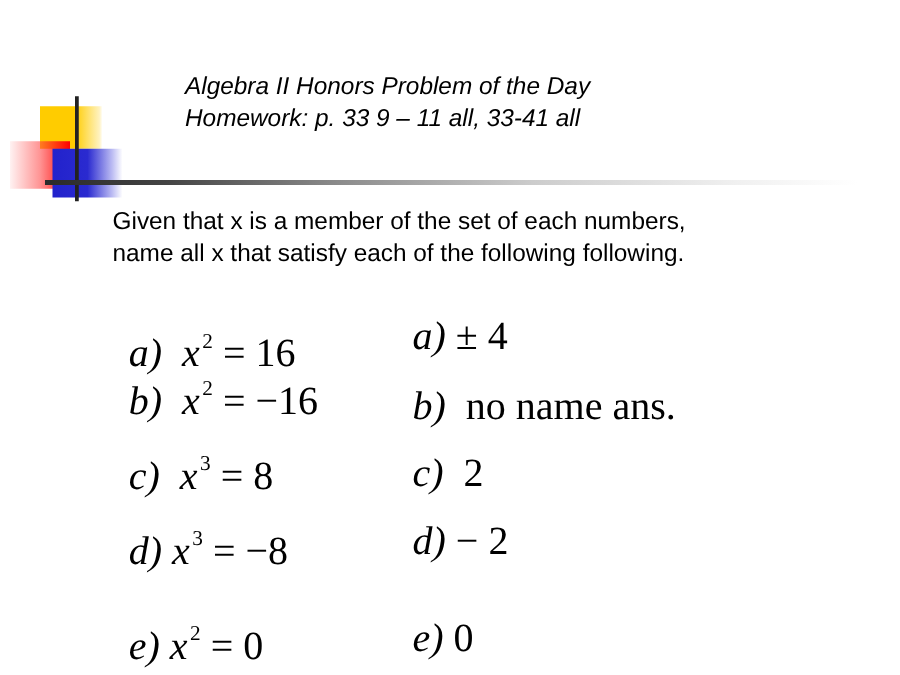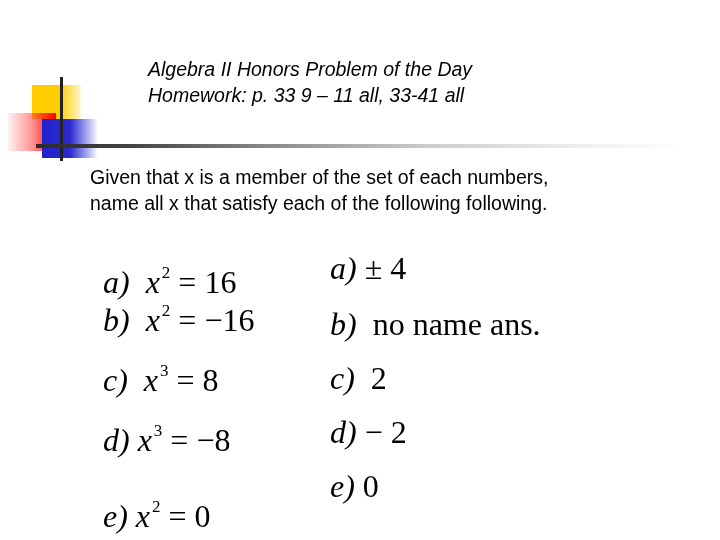--- a/index.html
+++ b/index.html
@@ -116,16 +116,16 @@
   <span>no name ans.</span>
 </div>
 <div class="math ans" style="top:360px;">
   <span class="lbl">c)</span>&nbsp;
   <span>2</span>
 </div>
 <div class="math ans" style="top:414px;">
   <span class="lbl">d)</span>
   <span>− 2</span>
 </div>
-<div class="math ans" style="top:468px;">
+<div class="math ans" style="top:492px;">
   <span class="lbl">e)</span>
   <span>0</span>
 </div>
 
 </body></html>

